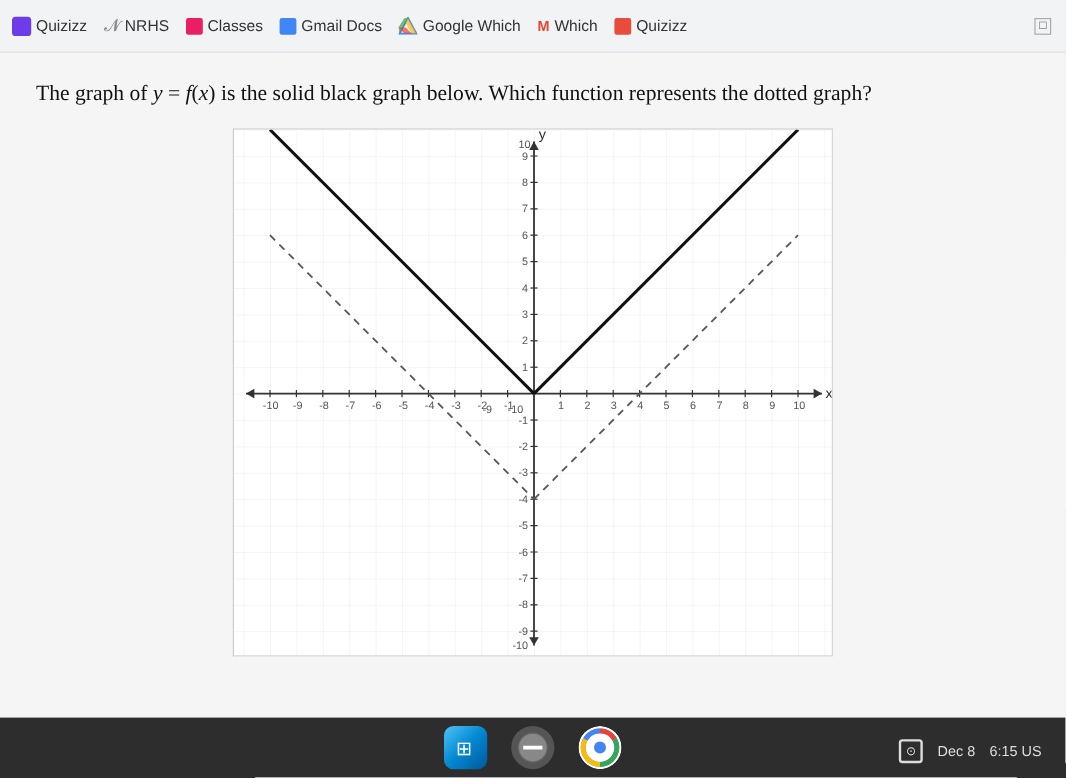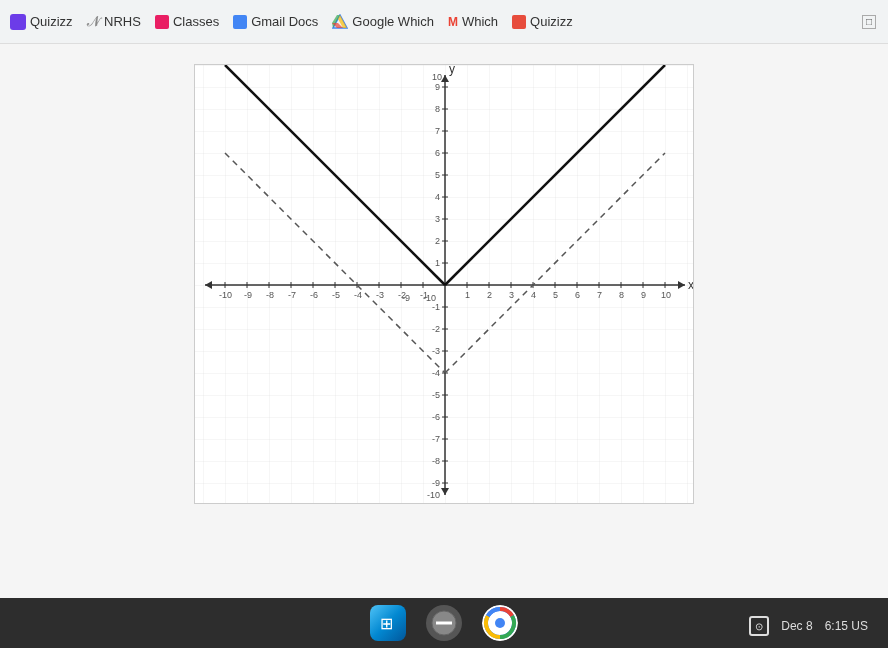--- a/index.html
+++ b/index.html
@@ -194,20 +194,23 @@
     <span>Which</span>
   </div>
   <div class="nav-item">
     <span class="noredink-icon"></span>
     <span>Quizizz</span>
   </div>
   <div class="window-close">□</div>
 </div>
 
 <div class="content-area">
+  <p class="question-text">
+    The graph of <em>y</em> = <em>f</em>(<em>x</em>) is the solid black graph below. Which function represents the dotted graph?
+  </p>
 
   <div class="graph-container">
     <svg width="500" height="440">
 
       <defs>
         <pattern id="grid" width="22" height="22" patternUnits="userSpaceOnUse" x="250" y="220">
           <path d="M 22 0 L 0 0 0 22" fill="none" stroke="#ddd" stroke-width="0.5"></path>
         </pattern>
         <pattern id="grid2" width="22" height="22" patternUnits="userSpaceOnUse" x="250" y="220">
           <path d="M 22 0 L 0 0 0 22" fill="none" stroke="#ddd" stroke-width="0.5"></path>

